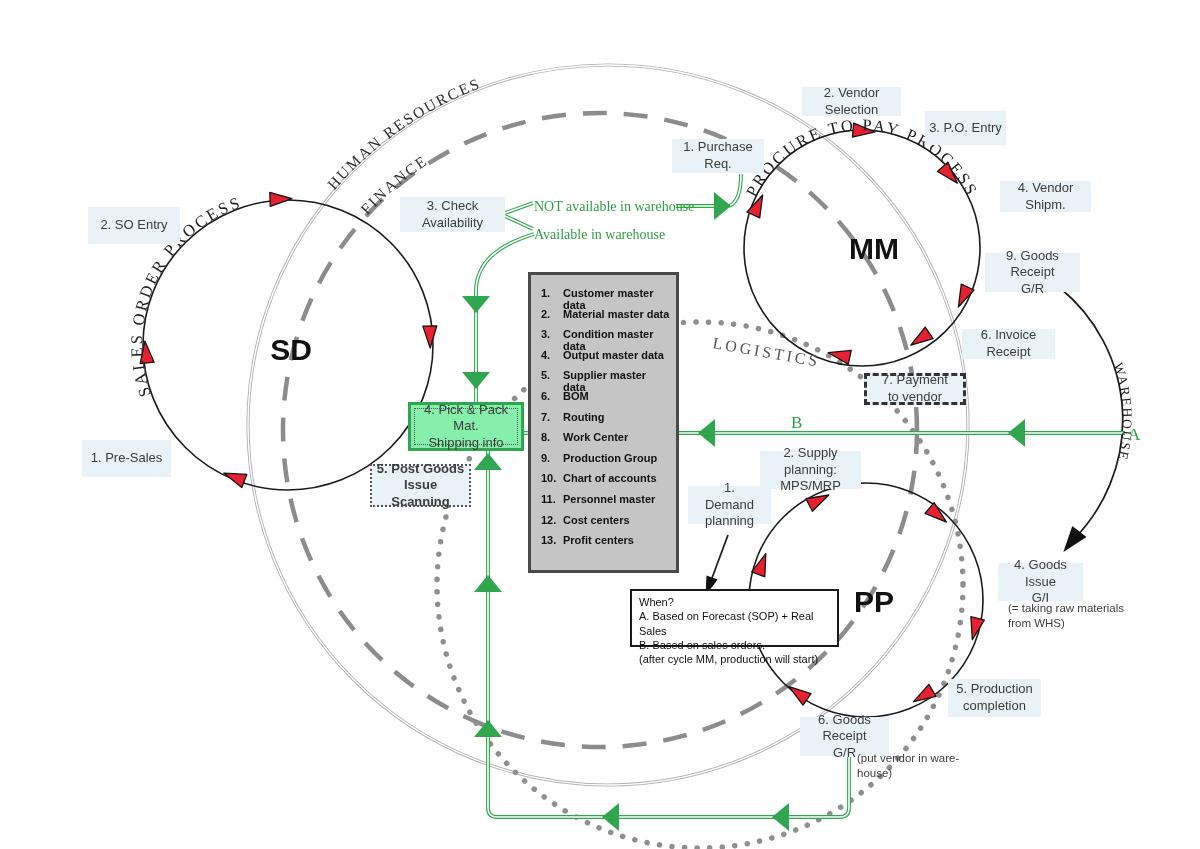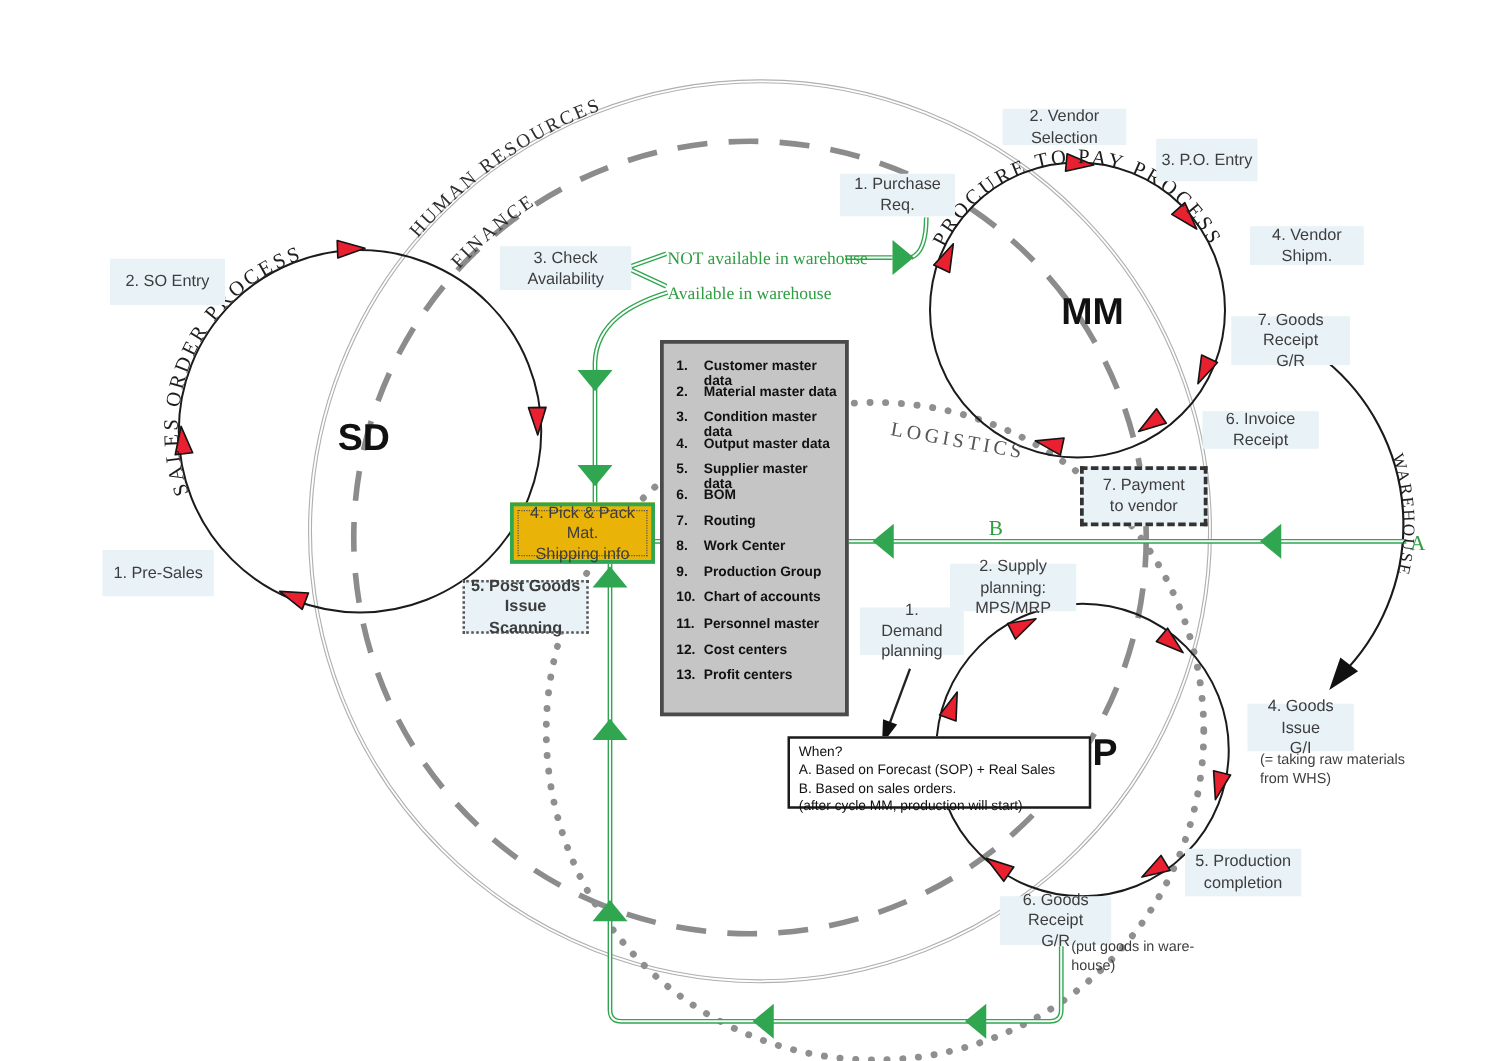--- a/index.html
+++ b/index.html
@@ -4,21 +4,21 @@
 <style>
   html,body{margin:0;padding:0;background:#fff;}
   .stage{position:relative;width:1200px;height:849px;background:#fff;overflow:hidden;
          font-family:"Liberation Sans",sans-serif;}
   .stage svg.underlay{position:absolute;left:0;top:0;z-index:1;}
   .lbl{position:absolute;z-index:3;background:#e8f2f7;color:#3d3d3d;font-size:13px;
        line-height:1.28;display:flex;align-items:center;justify-content:center;
        text-align:center;white-space:pre-line;box-sizing:border-box;padding:3px 4px;}
   .plain{position:absolute;z-index:3;background:transparent;color:#3d3d3d;font-size:11.5px;
        line-height:1.3;white-space:pre-line;text-align:left;}
-  .pickpack{border:3px solid #2fa64f;padding:3px;background:#eab308;}
+  .pickpack{border:3px solid #2fa64f;padding:3px;background:#86efac;}
   .pickpack .inner{border:1.6px dotted #555;width:100%;height:100%;display:flex;
        align-items:center;justify-content:center;white-space:pre-line;box-sizing:border-box;}
   .dotted{border:2px dotted #555;font-weight:bold;}
   .dashedbox{border:3px dashed #333;}
   .whenbox{position:absolute;z-index:3;background:#fff;border:2px solid #1a1a1a;color:#111;
        font-size:11px;line-height:1.3;white-space:pre-line;box-sizing:border-box;
        padding:4px 7px;text-align:left;}
   .mdbox{position:absolute;z-index:3;left:528px;top:272px;width:151px;height:301px;
        background:#c5c5c5;border:3px solid #4a4a4a;box-sizing:border-box;
        padding:12px 6px 6px 10px;}
@@ -149,49 +149,49 @@
 
   <div class="lbl" style="left:672px;top:139px;width:92px;height:34px">
     <span>1. Purchase Req.</span></div>
   <div class="lbl" style="left:802px;top:87px;width:99px;height:29px">
     <span>2. Vendor Selection</span></div>
   <div class="lbl" style="left:925px;top:111px;width:81px;height:34px">
     <span>3. P.O. Entry</span></div>
   <div class="lbl" style="left:1000px;top:181px;width:91px;height:31px">
     <span>4. Vendor Shipm.</span></div>
   <div class="lbl" style="left:985px;top:253px;width:95px;height:39px">
-    <span>7. Goods Receipt
+    <span>9. Goods Receipt
 G/R</span></div>
   <div class="lbl" style="left:962px;top:329px;width:93px;height:30px">
     <span>6. Invoice Receipt</span></div>
-  <div class="lbl dashedbox" style="left:864px;top:373px;width:102px;height:48px">
+  <div class="lbl dashedbox" style="left:864px;top:373px;width:102px;height:32px">
     <span>7. Payment
 to vendor</span></div>
 
   <div class="lbl" style="left:688px;top:486px;width:83px;height:38px">
     <span>1.
 Demand planning</span></div>
   <div class="lbl" style="left:760px;top:451px;width:101px;height:38px">
     <span>2. Supply planning:
 MPS/MRP</span></div>
   <div class="lbl" style="left:998px;top:563px;width:85px;height:38px">
     <span>4. Goods Issue
 G/I</span></div>
   <div class="plain" style="left:1008px;top:601px;width:130px">(= taking raw materials
 from WHS)</div>
   <div class="lbl" style="left:948px;top:679px;width:93px;height:38px">
     <span>5. Production
 completion</span></div>
   <div class="lbl" style="left:800px;top:717px;width:89px;height:39px">
     <span>6. Goods Receipt
 G/R</span></div>
-  <div class="plain" style="left:857px;top:751px;width:110px">(put goods in ware-
+  <div class="plain" style="left:857px;top:751px;width:110px">(put vendor in ware-
 house)</div>
 
-  <div class="whenbox" style="left:630px;top:589px;width:243px;height:58px">When?
+  <div class="whenbox" style="left:630px;top:589px;width:209px;height:58px">When?
 A. Based on Forecast (SOP) + Real Sales
 B. Based on sales orders.
 (after cycle MM, production will start)</div>
 
   <div class="mdbox">
     <div class="mdrow">
       <span class="n">1.</span>
       <span class="t">Customer master data</span>
       </div>
     <div class="mdrow">

